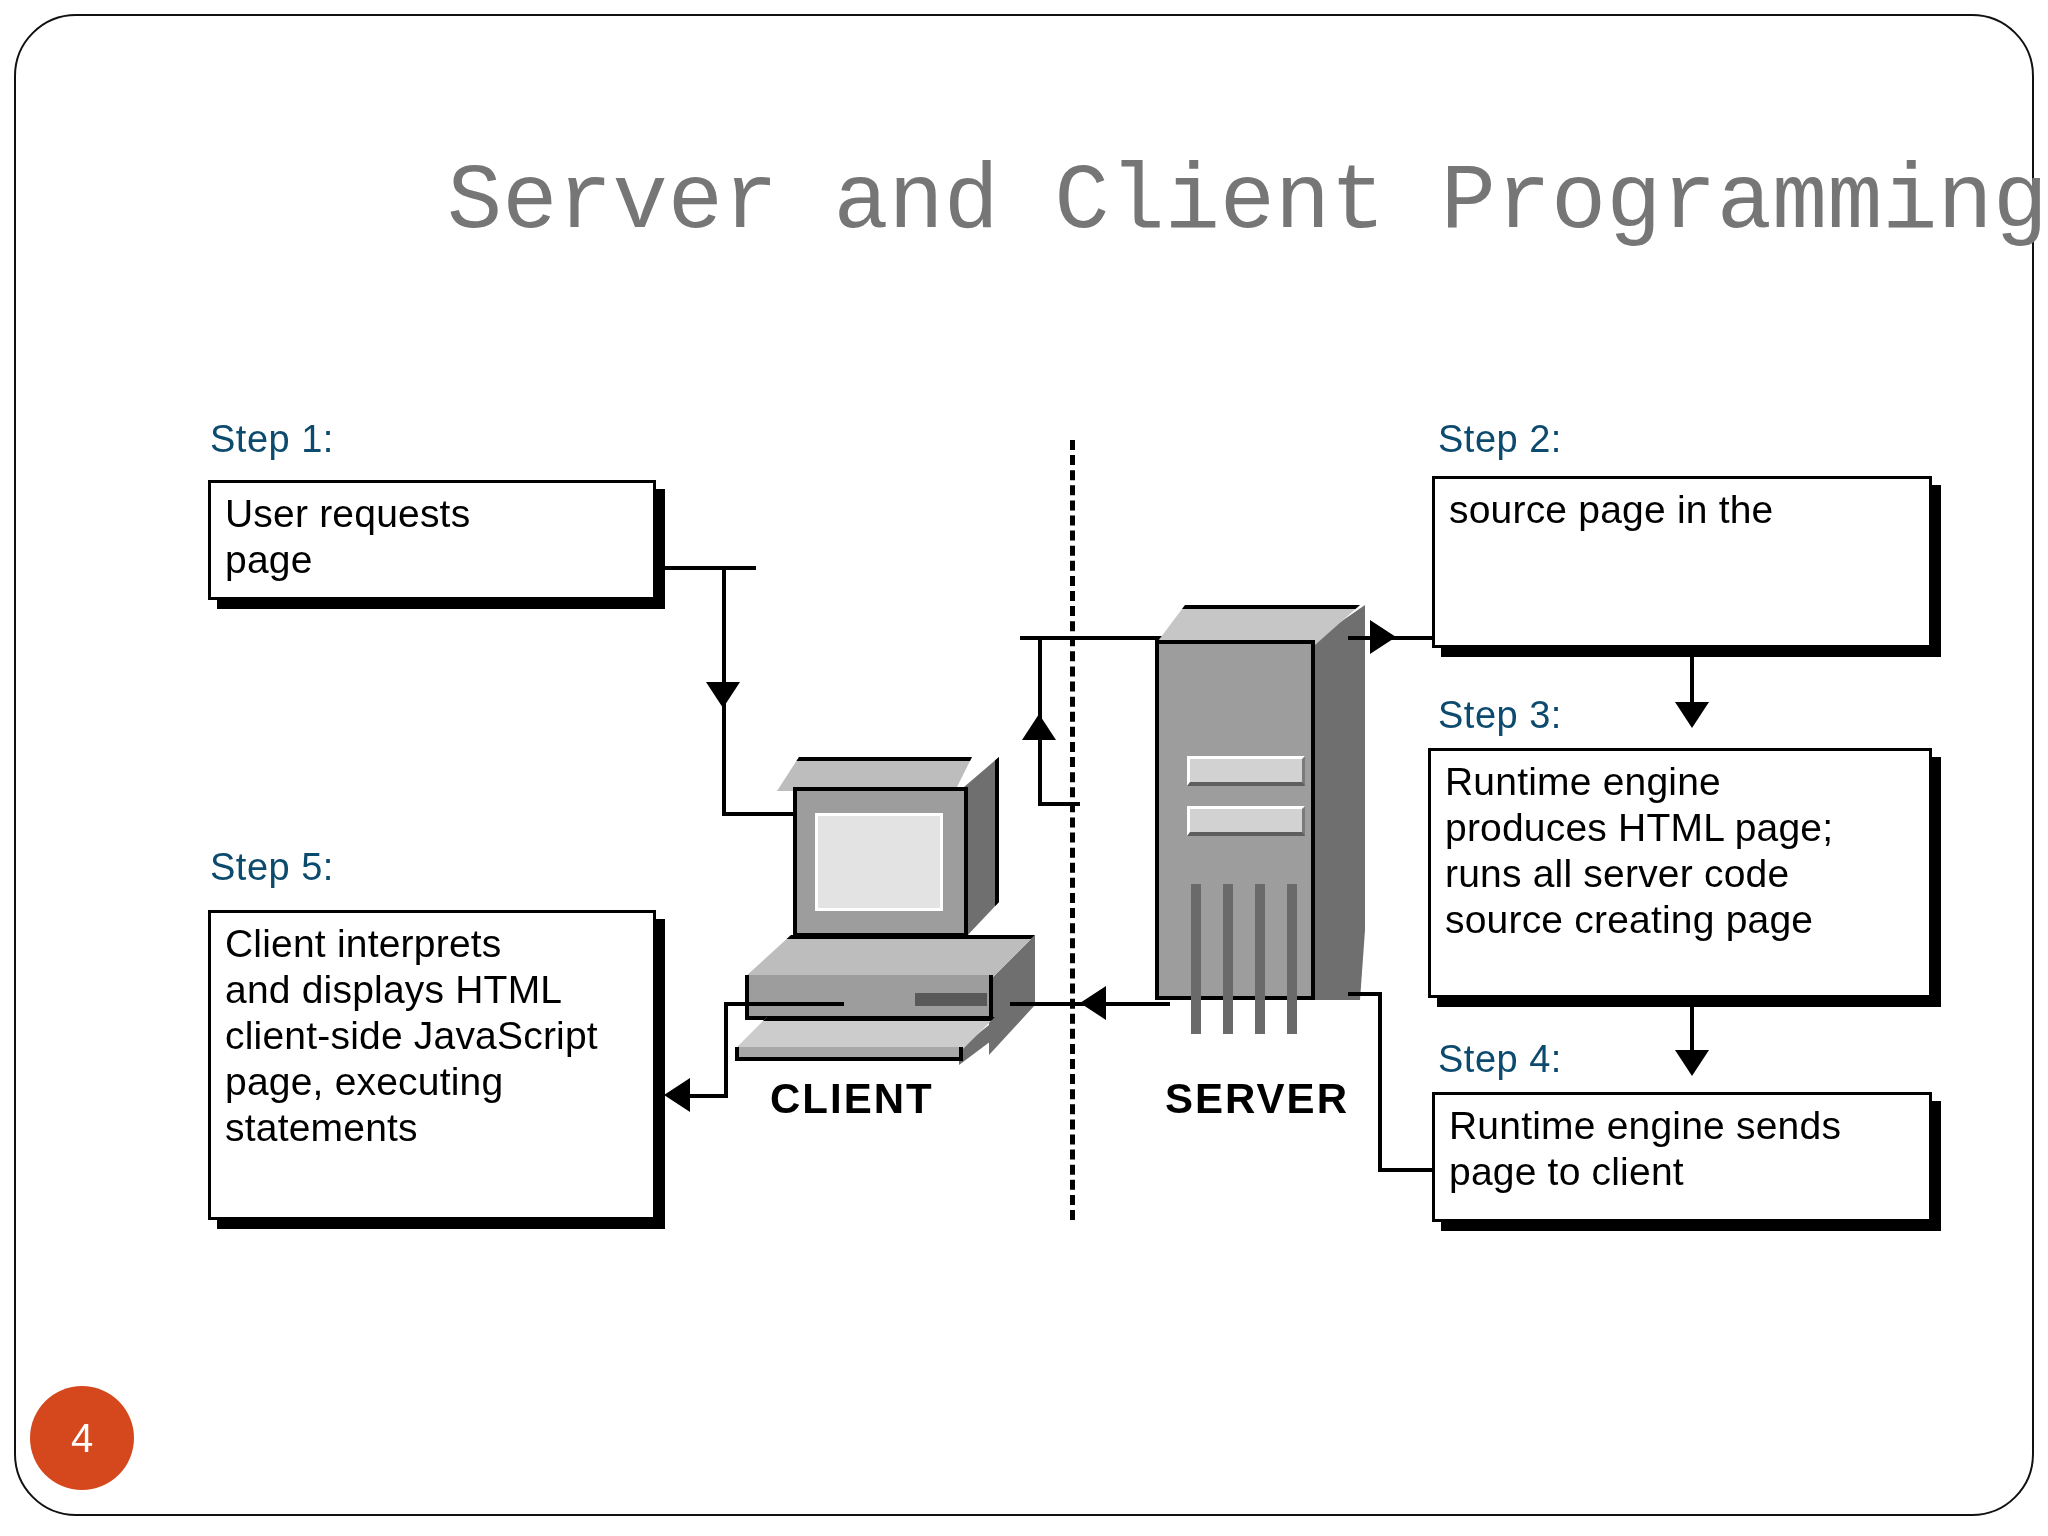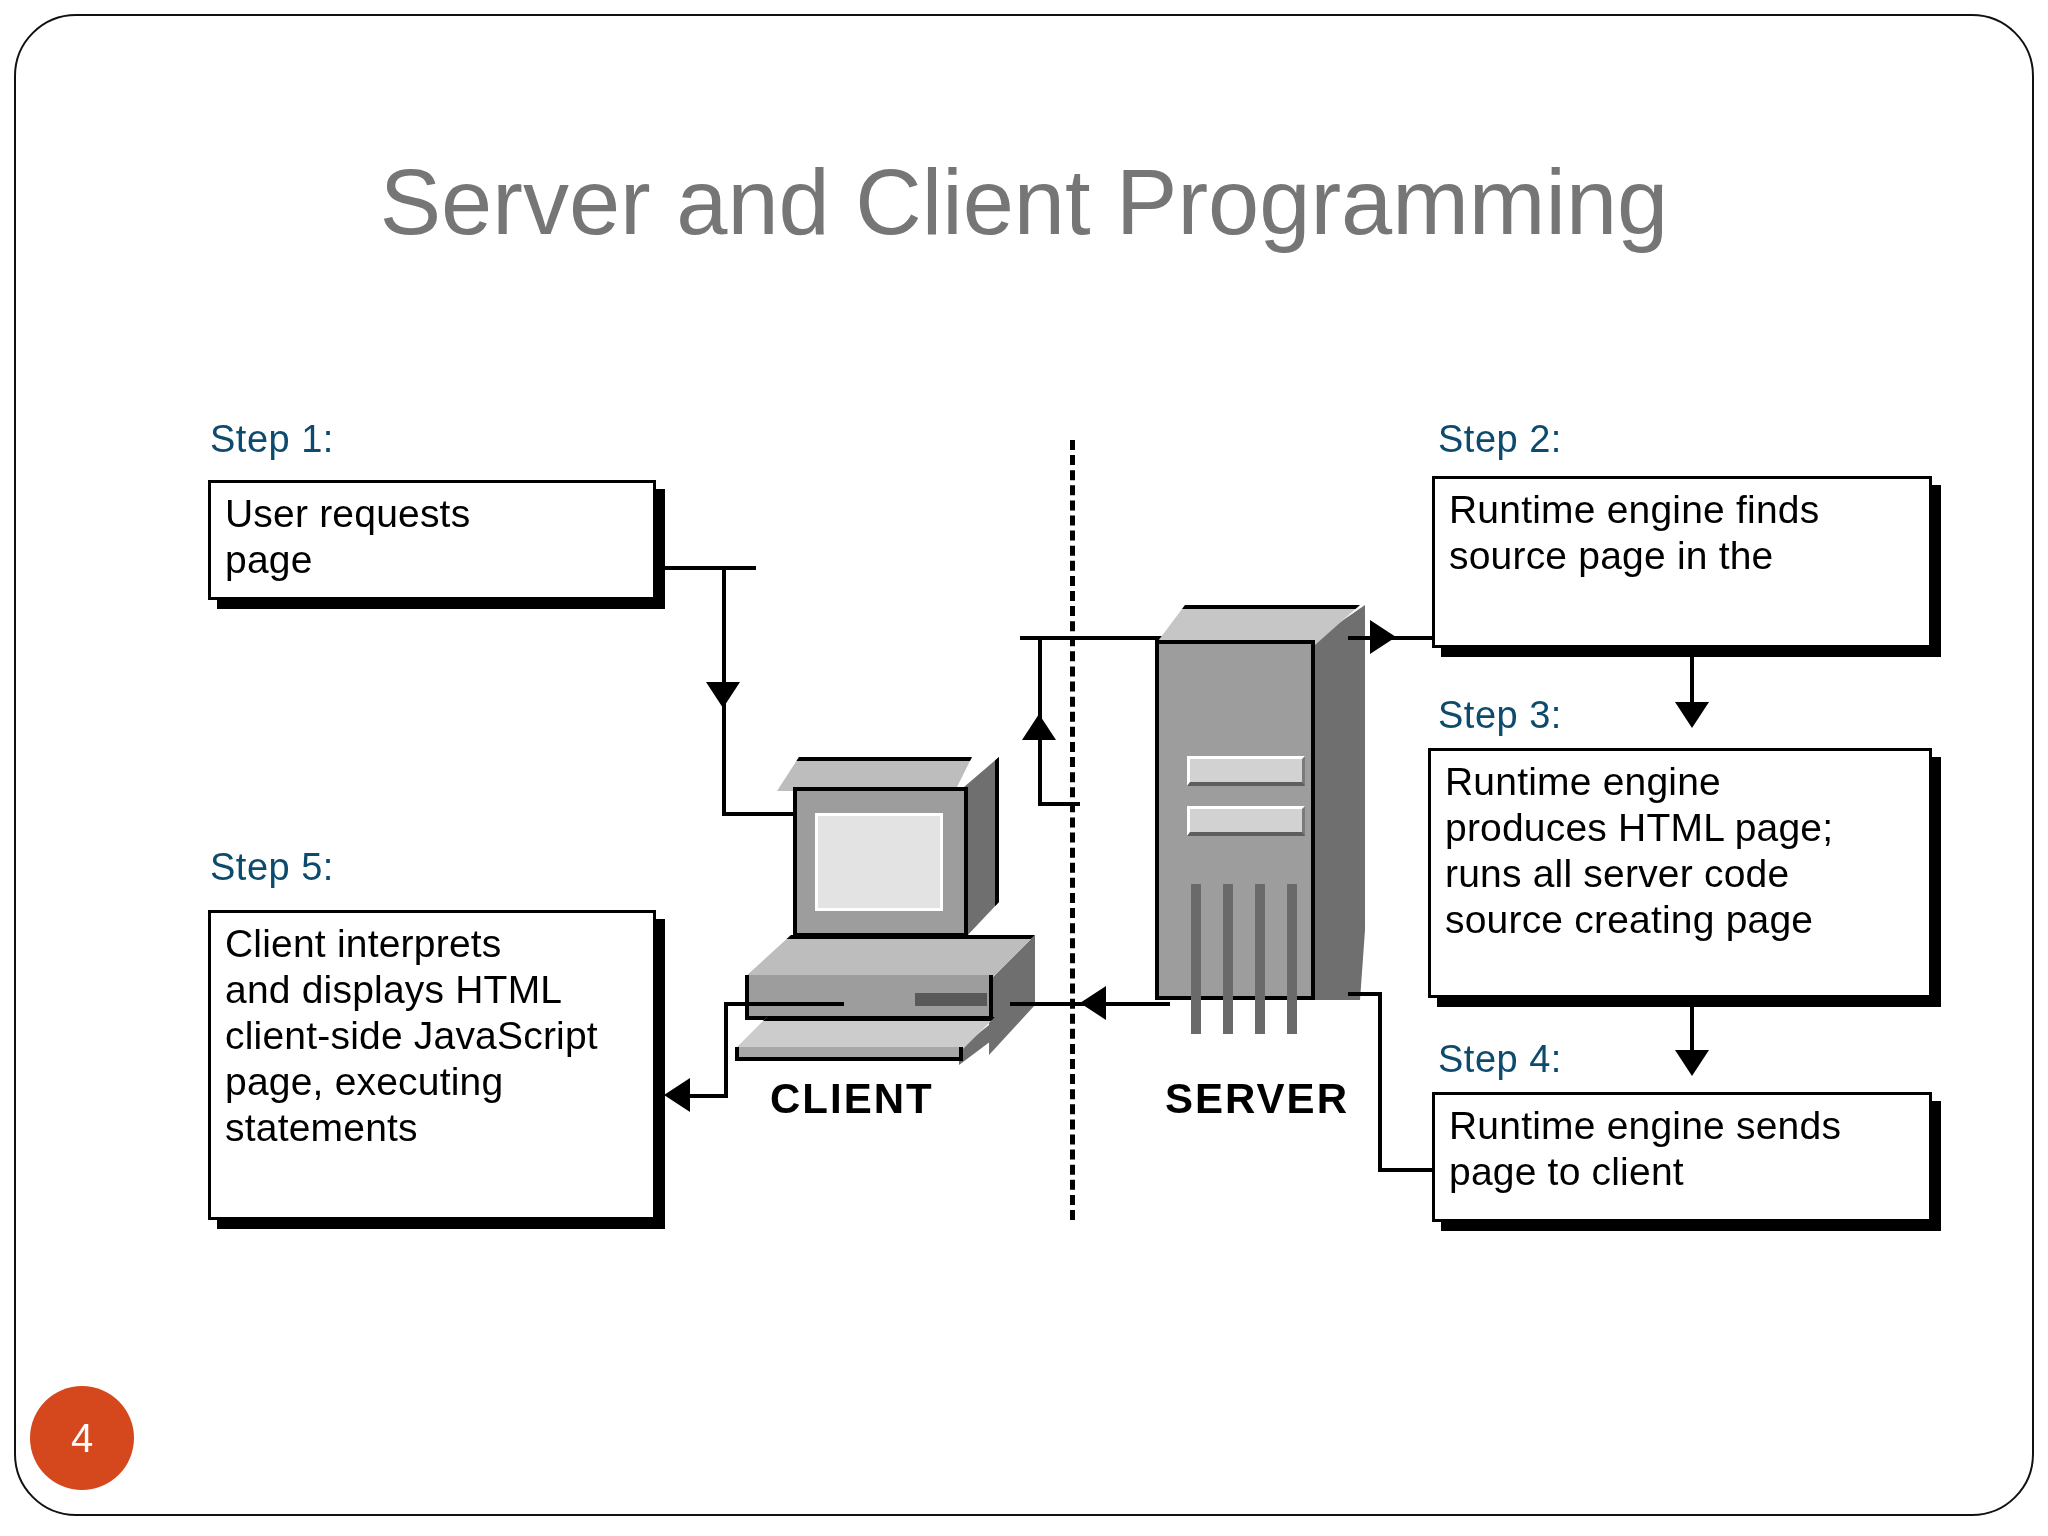--- a/index.html
+++ b/index.html
@@ -32,22 +32,22 @@
     border-radius: 62px;
     box-sizing: border-box;
     background: transparent;
   }
 
   .slide-title {
     position: absolute;
     left: 0;
     top: 150px;
     width: 2048px;
-    text-align: center;
-    font-family: Liberation Sans, sans-serif;
+    text-align: right;
+    font-family: Liberation Mono, monospace;
     font-size: 92px;
     font-weight: 400;
     color: #767676;
     letter-spacing: 0px;
     white-space: nowrap;
   }
 
   .page-badge {
     position: absolute;
     left: 30px;
@@ -304,21 +304,20 @@
       </div>
     </div>
 
     <div class="zone-label" style="left:1165px; top:1075px;">SERVER</div>
 
     <div class="ln ln-h" style="left:1348px; top:636px; width:95px;"></div>
     <div class="arrow arrow-right" style="left:1370px; top:620px;"></div>
 
     <div class="step-label" style="left:1438px; top:418px;">Step 2:</div>
     <div class="step-box" style="left:1432px; top:476px; width:500px; height:172px;">
-      <div class="line">Runtime engine finds</div>
       <div class="line">source page in the</div>
     </div>
 
     <div class="ln ln-v" style="left:1690px; top:648px; height:76px;"></div>
     <div class="arrow arrow-down" style="left:1675px; top:702px;"></div>
 
     <div class="step-label" style="left:1438px; top:694px;">Step 3:</div>
     <div class="step-box" style="left:1428px; top:748px; width:504px; height:250px;">
       <div class="line">Runtime engine</div>
       <div class="line">produces HTML page;</div>

